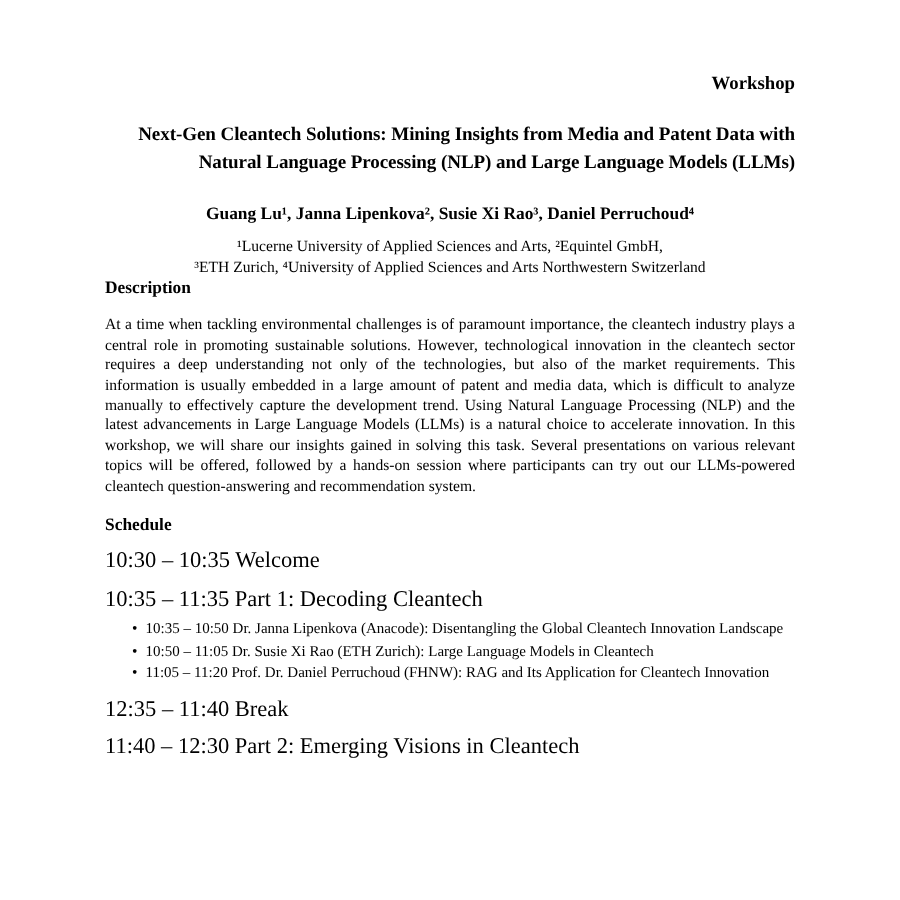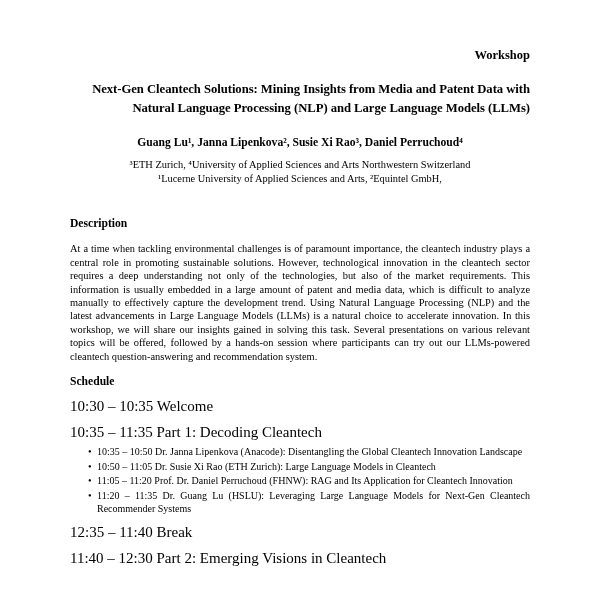--- a/index.html
+++ b/index.html
@@ -53,21 +53,21 @@
     margin-top: 8px;
   }
 
   
   .section-heading {
     font-weight: bold;
     font-size: 11.6px;
     line-height: 13px;
     text-align: left;
   }
-  .sec-description { margin-top: 32px; }
+  .sec-description { }
   .sec-schedule { margin-top: 12px; }
 
   
   .body-par {
     font-size: 10.4px;
     line-height: 13.45px;
     text-align: justify;
     text-justify: inter-word;
     margin-top: 12px;
   }
@@ -111,38 +111,37 @@
 
   <div class="workshop-label">Workshop</div>
 
   <div class="paper-title">Next-Gen Cleantech Solutions:  Mining Insights from Media and Patent Data with Natural Language Processing (NLP) and Large Language Models (LLMs)</div>
 
   <div class="authors">
     <span>Guang Lu¹, Janna Lipenkova², Susie Xi Rao³, Daniel Perruchoud⁴</span>
   </div>
 
   <div class="affiliations">
+    <div>¹Lucerne University of Applied Sciences and Arts, ²Equintel GmbH,</div>
     <div>³ETH Zurich, ⁴University of Applied Sciences and Arts Northwestern Switzerland</div>
-    <div>¹Lucerne University of Applied Sciences and Arts, ²Equintel GmbH,</div>
   </div>
 
   <div class="section-heading sec-description">Description</div>
 
   <div class="body-par">At a time when tackling environmental challenges is of paramount importance, the cleantech industry plays a central role in promoting sustainable solutions.  However, technological innovation in the cleantech sector requires a deep understanding not only of the technologies, but also of the market requirements. This information is usually embedded in a large amount of patent and media data, which is difficult to analyze manually to effectively capture the development trend.  Using Natural Language Processing (NLP) and the latest advancements in Large Language Models (LLMs) is a natural choice to accelerate innovation. In this workshop, we will share our insights gained in solving this task. Several presentations on various relevant topics will be offered, followed by a hands-on session where participants can try out our LLMs-powered cleantech question-answering and recommendation system.</div>
 
   <div class="section-heading sec-schedule">Schedule</div>
 
   <div class="sched-line">10:30 – 10:35 Welcome</div>
 
   <div class="sched-line">10:35 – 11:35 Part 1: Decoding Cleantech</div>
 
   <ul class="sched-bullets">
     <li>10:35 – 10:50 Dr.  Janna Lipenkova (Anacode):  Disentangling the Global Cleantech Innovation Landscape</li>
     <li>10:50 – 11:05 Dr. Susie Xi Rao (ETH Zurich): Large Language Models in Cleantech</li>
     <li>11:05 – 11:20 Prof.  Dr.  Daniel Perruchoud (FHNW): RAG and Its Application for Cleantech Innovation</li>
-    <li>11:20 – 11:35 Dr. Guang Lu (HSLU): Leveraging Large Language Models for Next-Gen Cleantech Recommender Systems</li>
   </ul>
 
   <div class="sched-line tight">12:35 – 11:40 Break</div>
 
   <div class="sched-line">11:40 – 12:30 Part 2: Emerging Visions in Cleantech</div>
 
 </div>
 
 </body></html>

